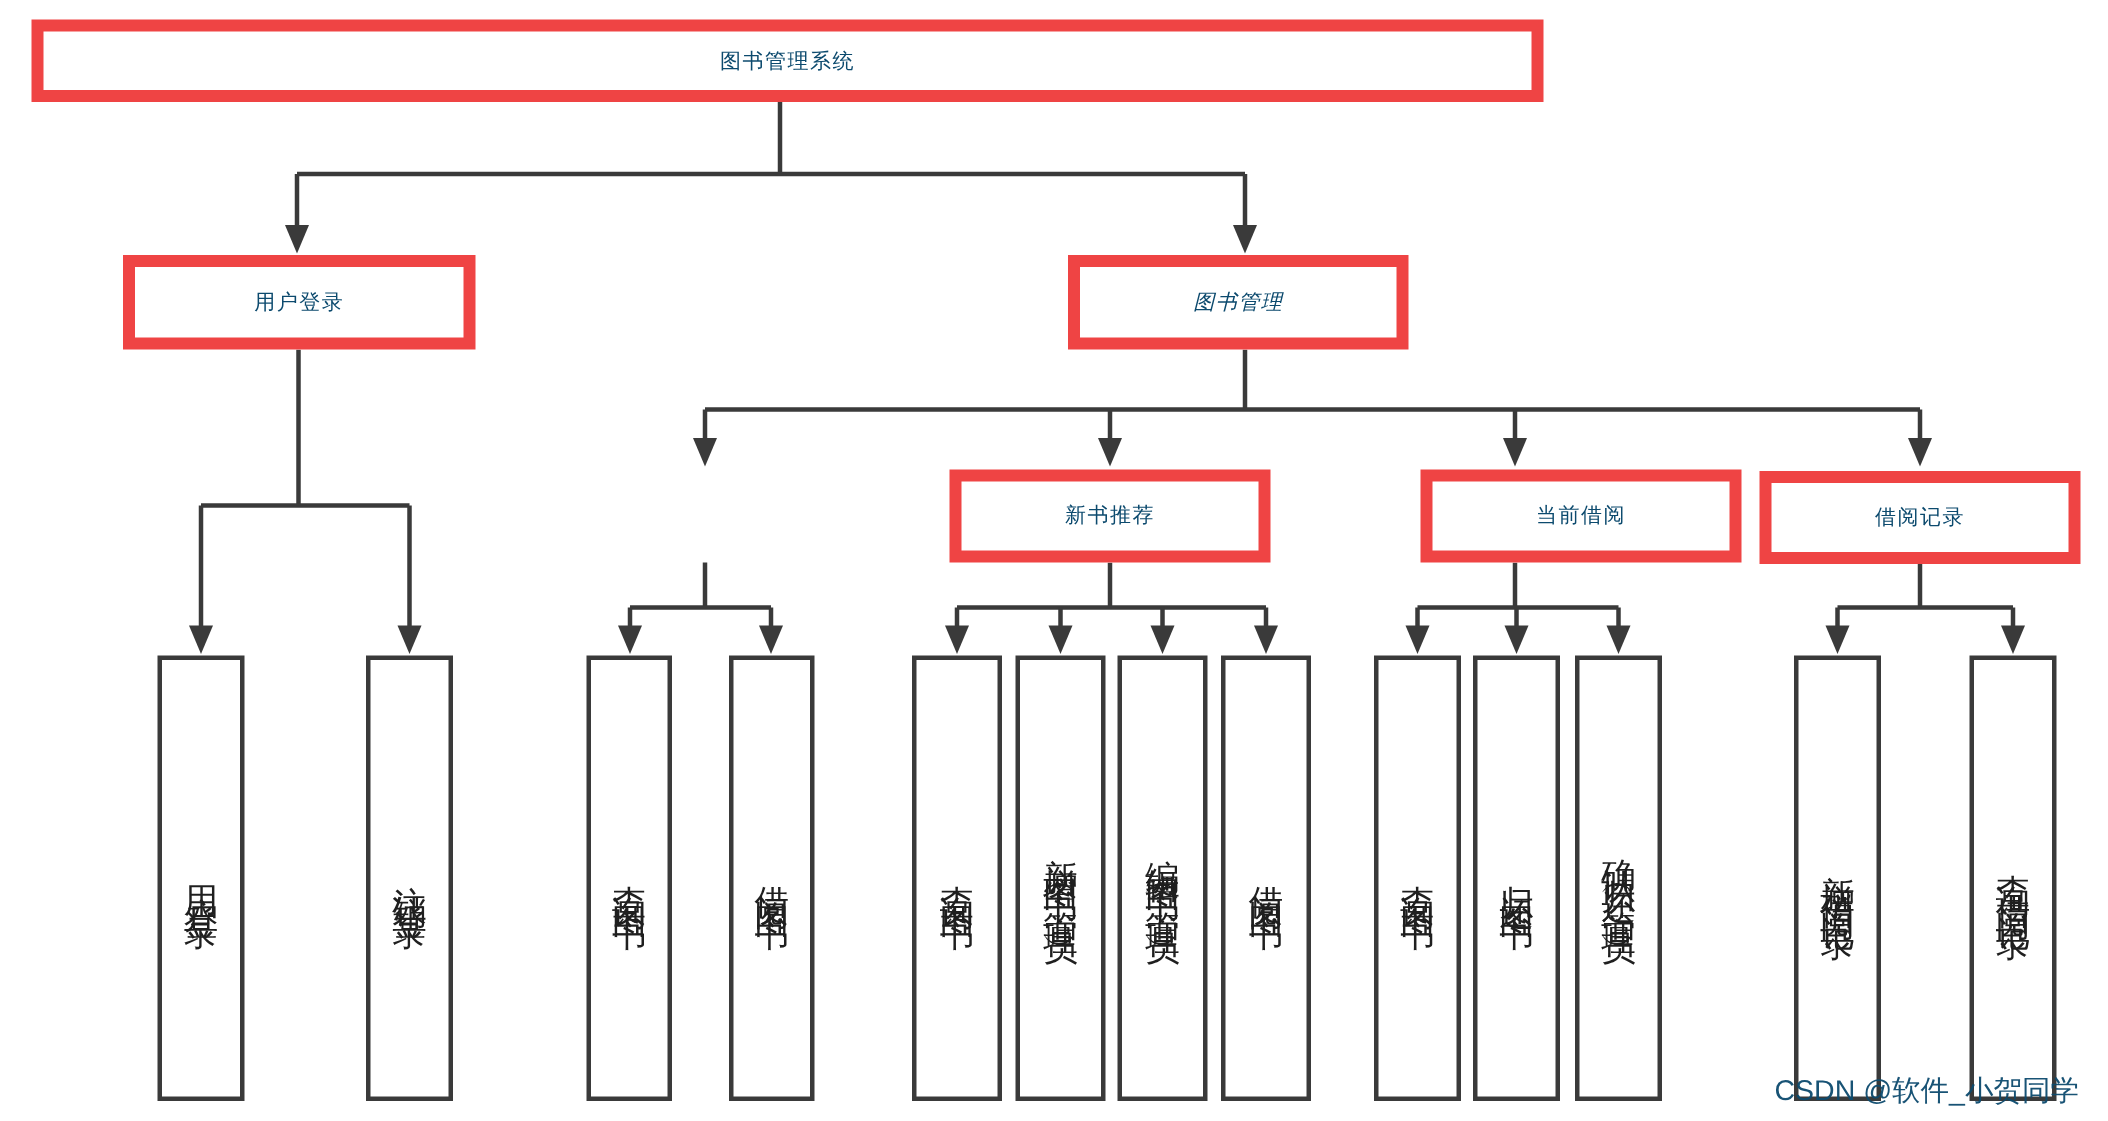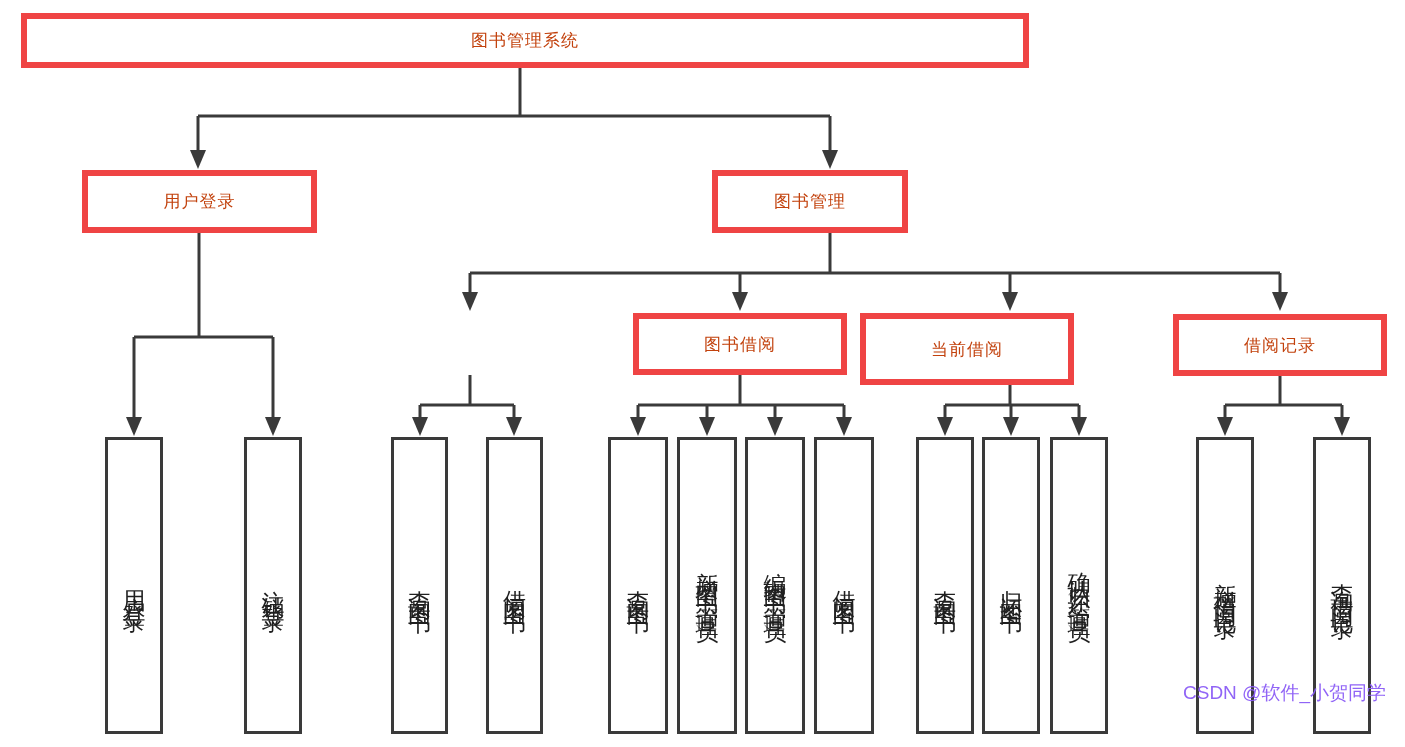--- a/index.html
+++ b/index.html
@@ -12,27 +12,27 @@
     overflow: hidden;
   }
   .stage svg.wires {
     position: absolute;
     left: 0; top: 0;
     width: 1405px; height: 747px;
   }
   .hbox {
     position: absolute;
     box-sizing: border-box;
-    border: 6px solid #ef4444;
+    border: 8px solid #ef4444;
     background: #ffffff;
     display: flex;
     align-items: center;
     justify-content: center;
-    font-size: 17px;
-    color: #c2410c;
+    font-size: 14px;
+    color: #0c4a6e;
     letter-spacing: 1px;
     white-space: nowrap;
   }
   .vbox {
     position: absolute;
     box-sizing: border-box;
     border: 3px solid #3a3a3a;
     background: #ffffff;
     top: 437px;
     height: 297px;
@@ -43,23 +43,23 @@
     justify-content: center;
     font-size: 23px;
     line-height: 1;
     letter-spacing: 7px;
     color: #1f1f1f;
     white-space: nowrap;
   }
   .watermark {
     position: absolute;
     left: 1183px;
-    top: 680px;
+    top: 714px;
     font-size: 19px;
-    color: #8b5cf6;
+    color: #0c4a6e;
     opacity: 0.95;
     white-space: nowrap;
     z-index: 5;
   }
 </style>
 </head>
 <body>
 
 <div class="stage">
 
@@ -128,24 +128,24 @@
       <polygon points="1003,417 1019,417 1011,436"></polygon>
       <polygon points="1071,417 1087,417 1079,436"></polygon>
       <polygon points="1217,417 1233,417 1225,436"></polygon>
       <polygon points="1334,417 1350,417 1342,436"></polygon>
     </g>
   </svg>
 
   <div class="hbox" style="left:21px; top:13px; width:1008px; height:55px;">图书管理系统</div>
 
   <div class="hbox" style="left:82px; top:170px; width:235px; height:63px;">用户登录</div>
-  <div class="hbox" style="left:712px; top:170px; width:196px; height:63px;">图书管理</div>
+  <div class="hbox" style="left:712px; top:170px; width:227px; height:63px;font-style:italic;">图书管理</div>
 
-  <div class="hbox" style="left:633px; top:313px; width:214px; height:62px;">图书借阅</div>
-  <div class="hbox" style="left:860px; top:313px; width:214px; height:72px;">当前借阅</div>
+  <div class="hbox" style="left:633px; top:313px; width:214px; height:62px;">新书推荐</div>
+  <div class="hbox" style="left:947px; top:313px; width:214px; height:62px;">当前借阅</div>
   <div class="hbox" style="left:1173px; top:314px; width:214px; height:62px;">借阅记录</div>
 
   <div class="vbox" style="left:105px; width:58px;">用户登录</div>
   <div class="vbox" style="left:244px; width:58px;">注销登录</div>
 
   <div class="vbox" style="left:391px; width:57px;">查询图书</div>
   <div class="vbox" style="left:486px; width:57px;">借阅图书</div>
 
   <div class="vbox" style="left:608px; width:60px;">查询图书</div>
   <div class="vbox" style="left:677px; width:60px;">新增图书（管理员）</div>

